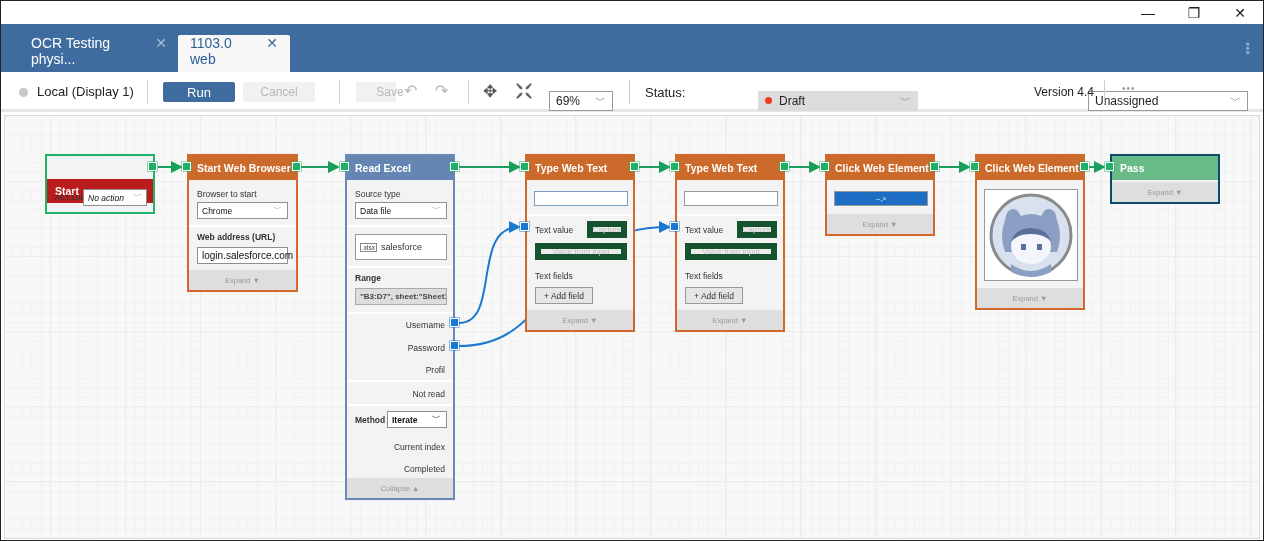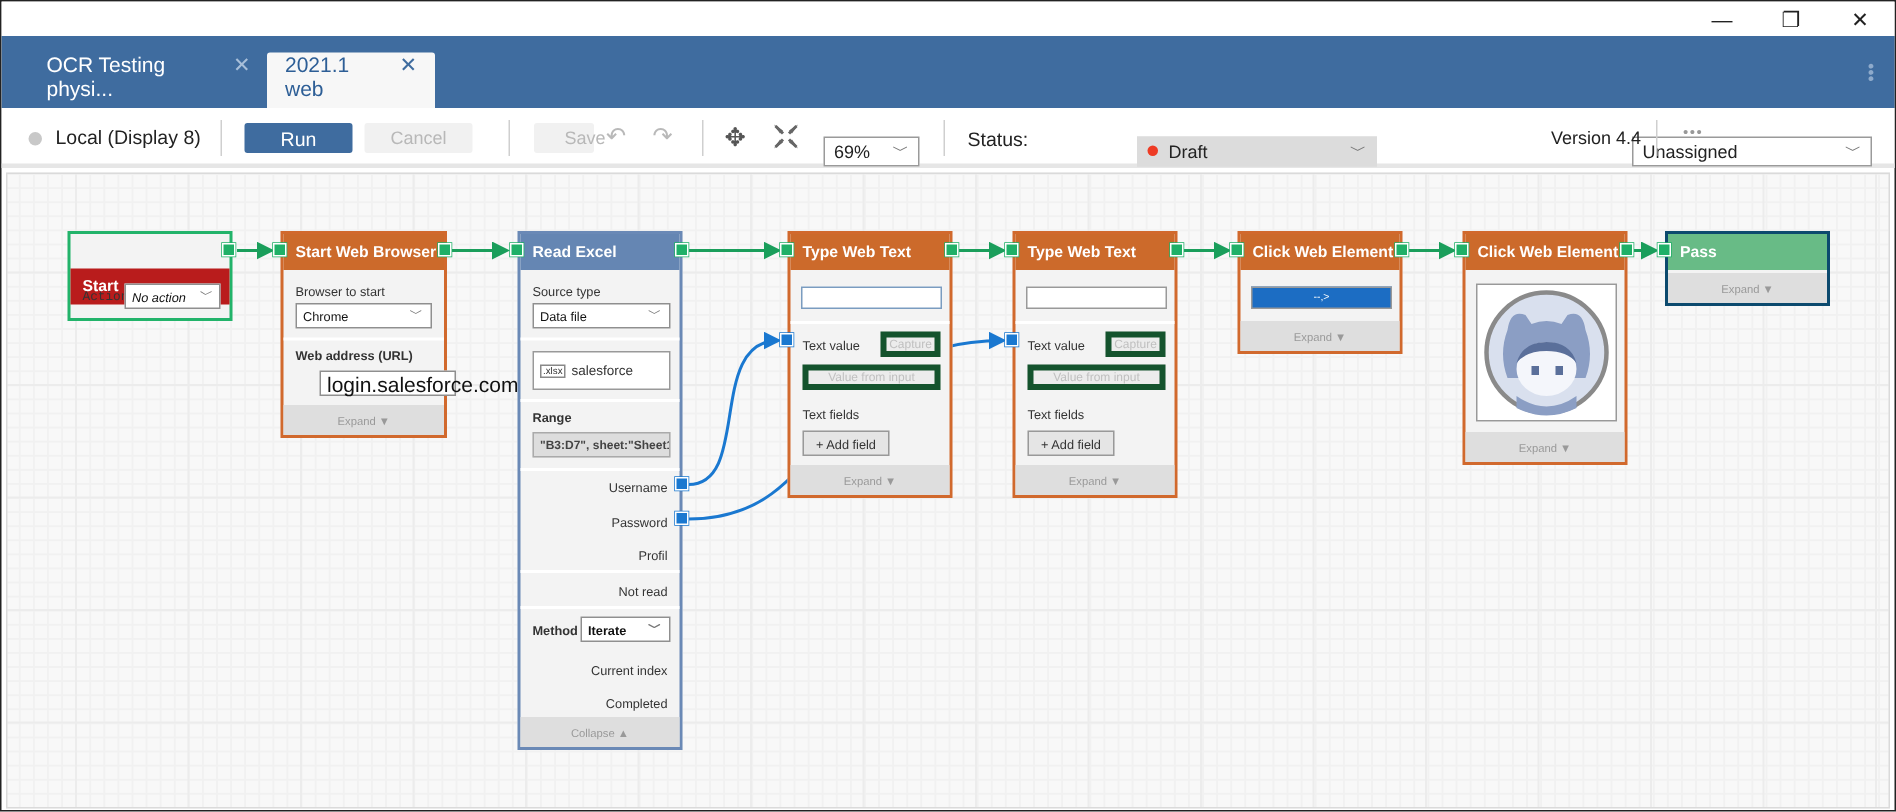--- a/index.html
+++ b/index.html
@@ -44,24 +44,24 @@
   .green .node-head { background: #b91c1c; margin-top: 23px; }
   .blue { border: 2px solid #6a89b6; }
   .blue .node-head { background: #6586b3; }
   .pass { border: 2px solid #0c4a6e; }
   .pass .node-head { background: #68bb86; }
   .port { position: absolute; width: 9px; height: 9px; background: #1fb067; border: 1.5px solid #fff; box-shadow: 0 0 0 0.5px #1fb067; cursor: pointer; }
   .port.blueport { background: #1a78d0; box-shadow: 0 0 0 0.5px #1a78d0; }
   .lbl { font-size: 8.5px; color: #333; }
   .in-sel { border: 1px solid #8f8f8f; background: #fff; height: 17px; font-size: 8.5px; display: flex; align-items: center; padding-left: 4px; position: relative; color: #111; cursor: pointer; }
   .in-sel .chev { position: absolute; right: 5px; top: 0; font-size: 9px; color: #777; }
-  .in-text { border: 1px solid #8f8f8f; background: #fff; height: 17px; font-size: 14px; display: flex; align-items: center; padding-left: 4px; color: #111; cursor: text; margin-left: 16px; }
+  .in-text { border: 1px solid #8f8f8f; background: #fff; height: 17px; font-size: 10px; display: flex; align-items: center; padding-left: 4px; color: #111; cursor: text; }
   .expand { position: absolute; left: 0; right: 0; bottom: 0; height: 20px; background: #dedede; color: #999; font-size: 7.5px; display: flex; align-items: center; justify-content: center; cursor: pointer; }
   .divider { position: absolute; left: 0; right: 0; height: 2px; background: #fff; }
-  .gbtn { border: 4px solid #14532d; background: #ececec; color: #c0c0c0; font-size: 8px; display: flex; align-items: center; justify-content: center; height: 17px; position: absolute; }
+  .gbtn { border: 6px solid #14532d; background: #ececec; color: #c0c0c0; font-size: 8px; display: flex; align-items: center; justify-content: center; height: 17px; position: absolute; }
   .addbtn { border: 1px solid #999; background: #e5e5e5; color: #333; font-size: 8.5px; display: flex; align-items: center; justify-content: center; height: 17px; position: absolute; cursor: pointer; }
   .rlabel { position: absolute; right: 8px; font-size: 8.5px; color: #333; text-align: right; padding-left: 44px; }
   svg.wires { position: absolute; left: 0; top: 0; pointer-events: none; }
 </style>
 </head>
 <body>
 
 <div class="titlebar">
   <div class="win-btn" style="left:1124px;">
       <span>—</span>
@@ -73,29 +73,29 @@
       <span>✕</span>
     </div>
 </div>
 
 <div class="tabbar">
   <div class="tab inactive">
     <span>OCR Testing physi...</span>
     <span class="close">✕</span>
   </div>
   <div class="tab active">
-    <span>2021.1 web</span>
+    <span>1103.0 web</span>
     <span class="close">✕</span>
   </div>
   <div class="kebab">•••</div>
 </div>
 
 <div class="toolbar">
   <div class="dot"></div>
-  <div class="tb" style="left:36px; top:12px;">Local (Display 8)</div>
+  <div class="tb" style="left:36px; top:12px;">Local (Display 1)</div>
   <div class="sep" style="left:146px;"></div>
   <div class="tb btn-run" style="left:162px; top:10px;">Run</div>
   <div class="tb btn-dis" style="left:242px; top:10px; width:72px;">Cancel</div>
   <div class="sep" style="left:338px;"></div>
   <div class="tb btn-dis" style="left:355px; top:10px; width:40px;padding-left:28px;">Save</div>
   <div class="tb icon-dis" style="left:403px; top:9px;">↶</div>
   <div class="tb icon-dis" style="left:434px; top:9px;">↷</div>
   <div class="sep" style="left:467px;"></div>
   <div class="tb icon-dk" style="left:482px; top:9px;">✥</div>
   <div class="tb" style="left:514px; top:10px;">

